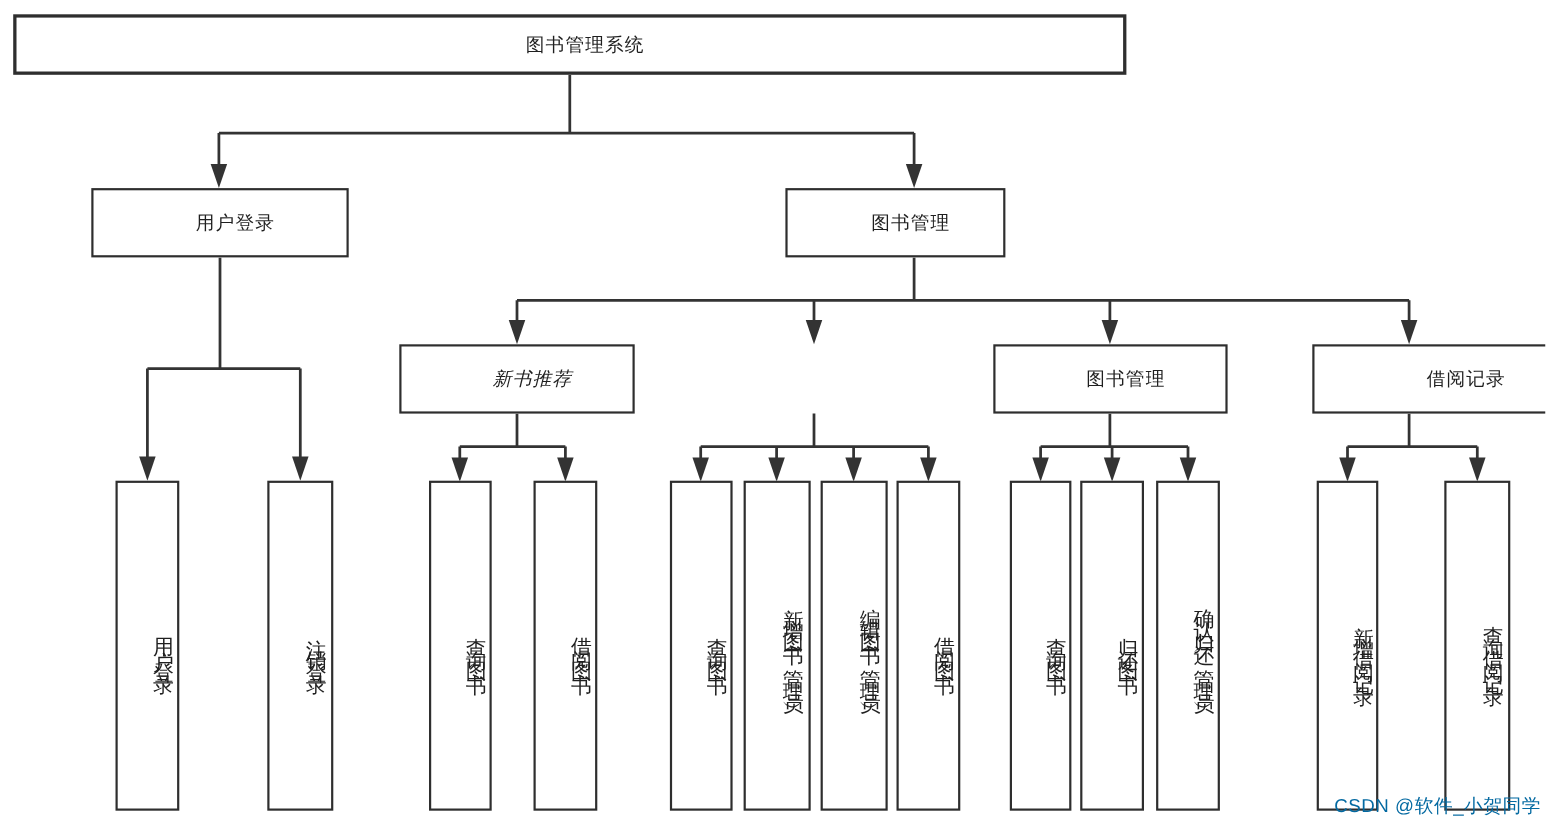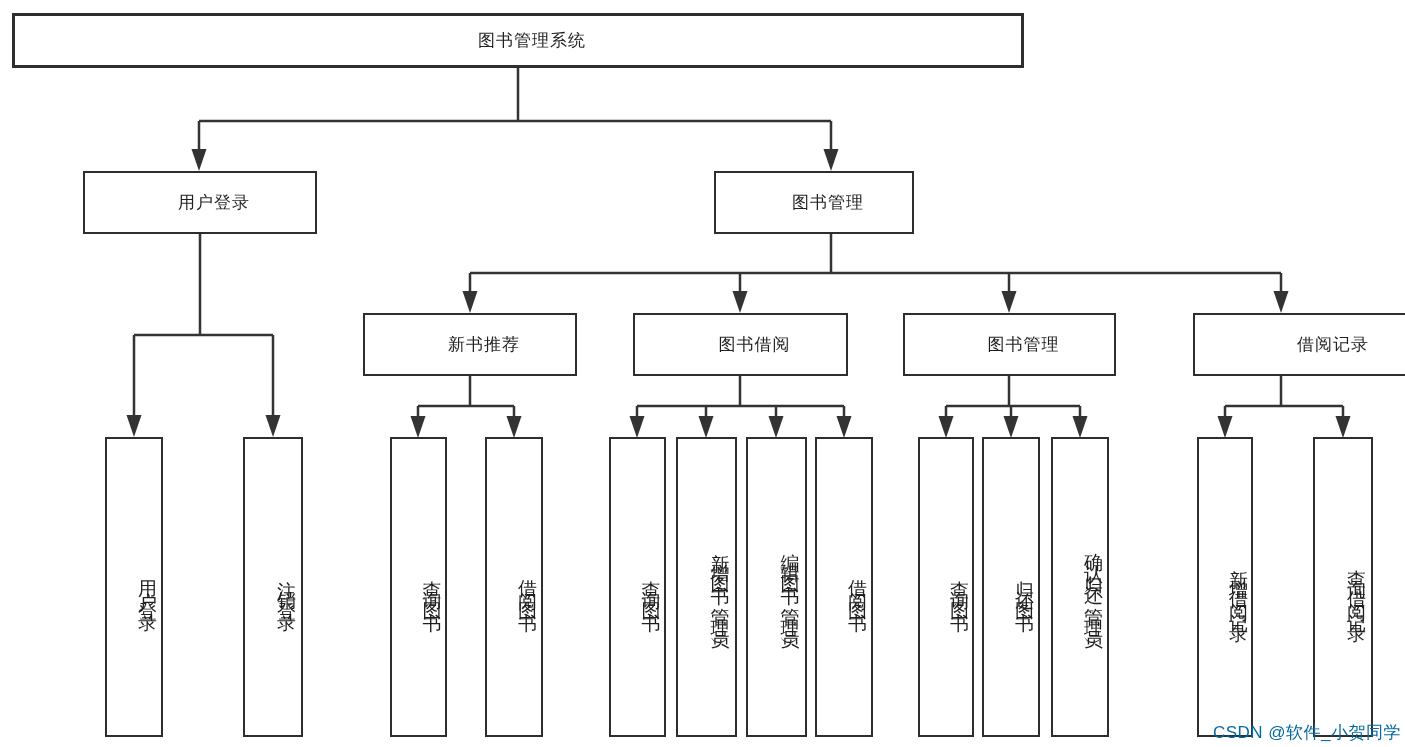--- a/index.html
+++ b/index.html
@@ -96,22 +96,21 @@
       <polygon points="1217.5,416 1232.5,416 1225,438"></polygon>
       <polygon points="1335.5,416 1350.5,416 1343,438"></polygon>
     </g>
   </svg>
 
   <div class="node h-node root-box" style="left:12px; top:13px; width:1012px; height:55px;">图书管理系统</div>
 
   <div class="node h-node" style="left:83px; top:171px; width:234px; height:63px;">用户登录</div>
   <div class="node h-node" style="left:714px; top:171px; width:200px; height:63px;">图书管理</div>
 
-  <div class="node h-node" style="left:363px; top:313px; width:214px; height:63px;">新书推荐</div>
-  <div class="node h-node" style="left:633px; top:313px; width:215px; height:63px;">图书借阅</div>
+  <div class="node h-node" style="left:363px; top:313px; width:214px; height:63px;font-style:italic;">新书推荐</div>
   <div class="node h-node" style="left:903px; top:313px; width:213px; height:63px;">图书管理</div>
   <div class="node h-node" style="left:1173px; top:313px; width:252px; height:63px;margin-left:20px;">借阅记录</div>
 
   <div class="node v-node" style="left:105px; top:437px; width:58px; height:300px;">用户登录</div>
   <div class="node v-node" style="left:243px; top:437px; width:60px; height:300px;">注销登录</div>
 
   <div class="node v-node" style="left:390px; top:437px; width:57px; height:300px;">查询图书</div>
   <div class="node v-node" style="left:485px; top:437px; width:58px; height:300px;">借阅图书</div>
 
   <div class="node v-node" style="left:609px; top:437px; width:57px; height:300px;">查询图书</div>

